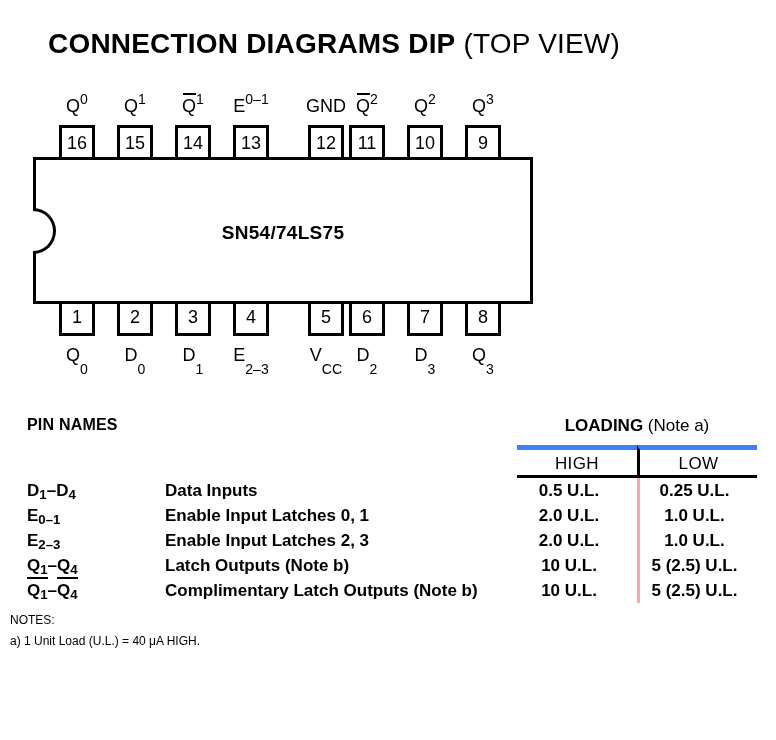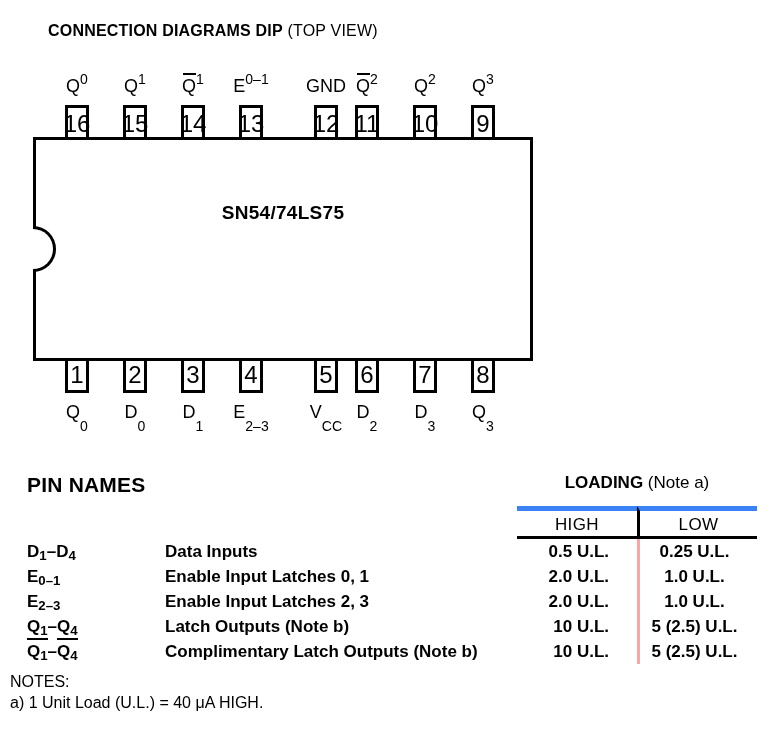--- a/index.html
+++ b/index.html
@@ -4,73 +4,73 @@
 <style>
   * { margin:0; padding:0; box-sizing:border-box; }
   html,body { background:#ffffff; }
   .page {
     position:relative; width:776px; height:740px; background:#fff;
     font-family:"Liberation Sans", sans-serif; color:#000; overflow:hidden;
   }
   sub { font-size:0.78em; line-height:0; position:relative; bottom:-0.22em; vertical-align:baseline; }
 
   
-  .title { margin:22px 0 0 48px; font-size:16px; letter-spacing:0.2px; }
+  .title { margin:28px 0 0 48px; font-size:28px; letter-spacing:0.2px; }
   .title .bold { font-weight:bold; }
 
   
   .dip { position:relative; margin:35px 0 0 33px; width:506px; }
   .pin-row { position:relative; }
   .pin-row.top { height:62px; }
   .pin-row.bottom { height:66px; }
   .pin-col { position:absolute; width:58px; display:flex; flex-direction:column; align-items:center; }
   .pin-row.top .pin-col { bottom:0; }
   .pin-row.bottom .pin-col { top:0; }
   .pin-col:nth-child(1){left:15px} .pin-col:nth-child(2){left:73px}
   .pin-col:nth-child(3){left:131px} .pin-col:nth-child(4){left:189px}
   .pin-col:nth-child(5){left:264px} .pin-col:nth-child(6){left:305px}
   .pin-col:nth-child(7){left:363px} .pin-col:nth-child(8){left:421px}
   .pin-label { font-size:18px; height:29px; display:flex; align-items:flex-start; justify-content:center; white-space:nowrap; }
   .pin-row.bottom .pin-label { height:30px; align-items:flex-end; padding-top:3px; }
   .pin-box {
-    width:24px; height:32px; border:3px solid #000; background:#fff;
+    width:36px; height:32px; border:3px solid #000; background:#fff;
     display:flex; align-items:center; justify-content:center;
-    font-size:24px;
+    font-size:18px;
   }
   .pin-row.top .pin-box { border-bottom:none; padding-top:2px; }
   .pin-row.bottom .pin-box { border-top:none; padding-bottom:2px; }
-  .chip-body { position:relative; width:500px; height:224px; border:3px solid #000; background:#fff; }
+  .chip-body { position:relative; width:500px; height:147px; border:3px solid #000; background:#fff; }
   .notch {
     position:absolute; left:-3px; top:50%; transform:translateY(-50%);
     width:23px; height:46px; background:#fff;
     border:3px solid #000; border-left:none;
     border-radius:0 23px 23px 0;
   }
   .chip-name { position:absolute; top:62px; left:0; right:0; text-align:center; font-weight:bold; font-size:19px; letter-spacing:0.3px; }
 
   
   .ov { position:relative; }
   .ov::before { content:""; position:absolute; top:-3px; left:1px; right:0; height:2px; background:#000; }
   .pg { display:inline-block; position:relative; }
   .pg.un::after { content:""; position:absolute; left:0; right:0; bottom:-1px; height:2px; background:#000; }
 
   
   .pin-table { margin:46px 0 0 27px; width:730px; display:grid; grid-template-columns:138px 352px 120px 120px; font-size:17px; }
   .tr { display:contents; }
-  .th-pin-names { grid-column:1 / 3; font-weight:bold; font-size:21px; padding-bottom:9px; letter-spacing:0.2px; }
+  .th-pin-names { grid-column:1 / 3; font-weight:bold; font-size:16px; padding-bottom:9px; letter-spacing:0.2px; }
   .th-loading { grid-column:3 / 5; text-align:center; padding-bottom:9px; white-space:nowrap; }
   .th-loading .bold { font-weight:bold; }
   .hl { border-top:5px solid #3b82f6; border-bottom:3px solid #000; height:33px; line-height:27px; text-align:center; letter-spacing:0.4px; }
   .c { height:25px; line-height:25px; white-space:nowrap;font-weight:bold; }
-  .c3 { text-align:right; padding-right:28px; }
+  .c3 { text-align:center; padding-right:16px; }
   .c4 { border-left:3px solid #fca5a5; text-align:center; padding-right:8px; }
   .hl.c4-h { border-left:3px solid #000; }
 
   
-  .notes { margin:7px 0 0 10px; width:748px; font-size:16px; line-height:21px; }
+  .notes { margin:7px 0 0 10px; width:748px; font-size:12px; line-height:21px; }
   .note-b1 { text-align:justify; text-align-last:justify; }
   .note-b2 { padding-left:45px; }
 </style>
 </head>
 <body>
 
 <div class="page">
 
   <div class="title">
     <span class="bold">CONNECTION DIAGRAMS DIP</span>

